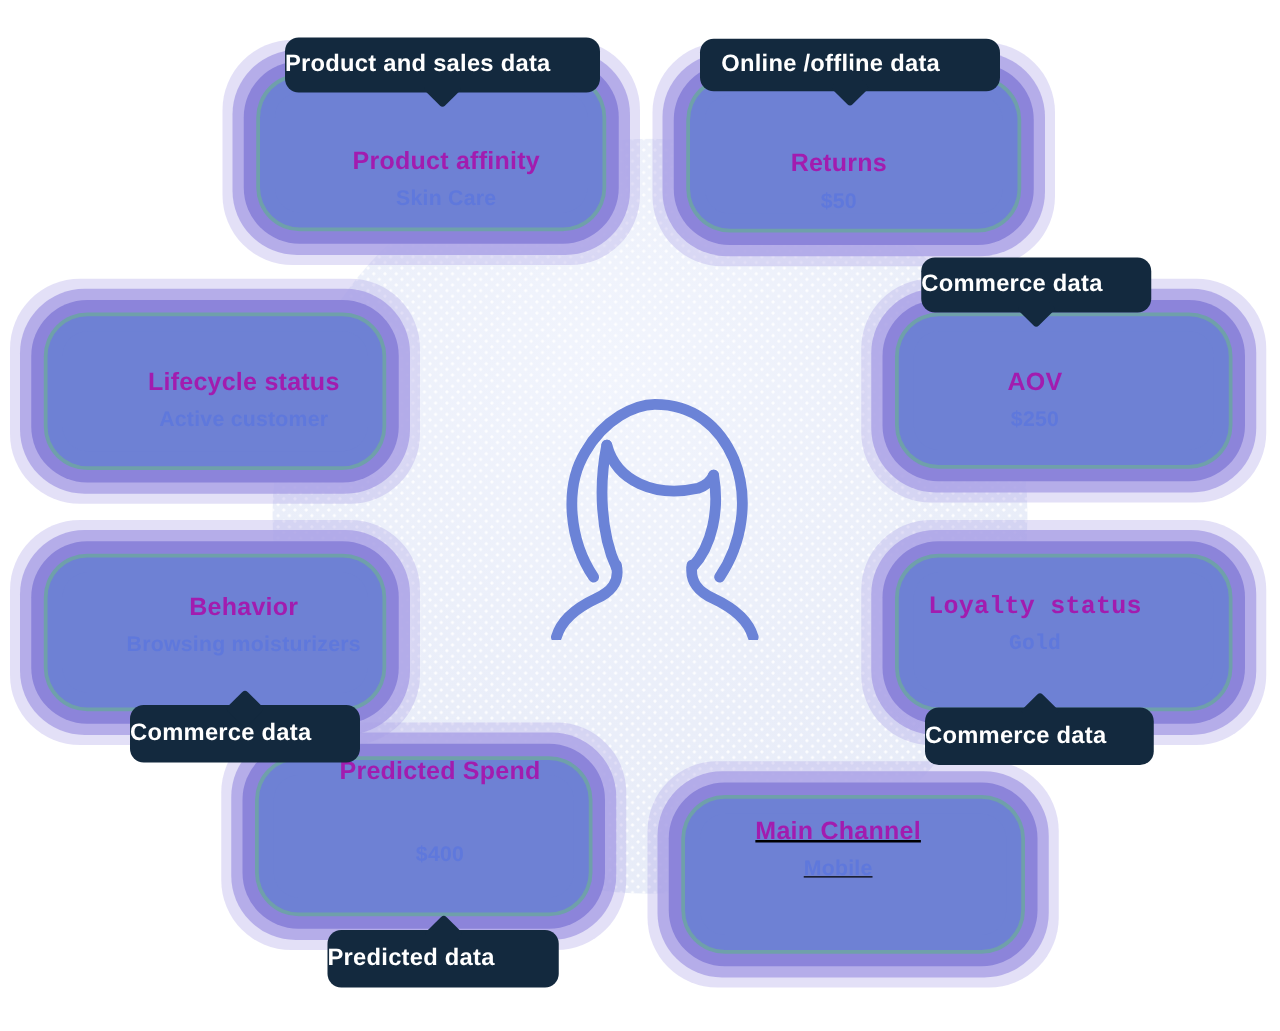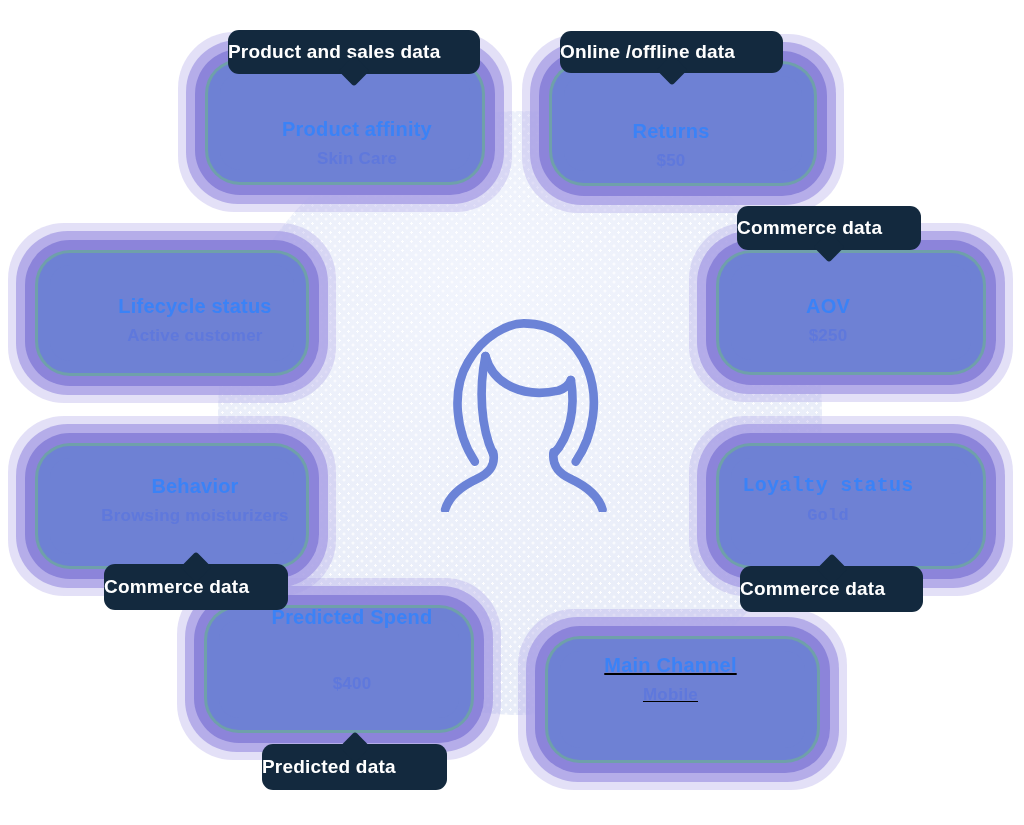--- a/index.html
+++ b/index.html
@@ -32,21 +32,21 @@
     content:"";position:absolute;inset:0;border-radius:20px;z-index:-1;
     background:#6E81D4;
     transform:translate(var(--ox), var(--oy));
     box-shadow:
       0 0 0 12px #6E81D4,
       0 0 0 15px #6FA0AA,
       0 0 0 25px #8C84DA,
       0 0 0 34px rgba(168,159,229,0.78),
       0 0 0 42px rgba(167,158,230,0.32);
   }
-  .card-title{font-size:20px;font-weight:700;color:#3b82f6;line-height:1;letter-spacing:0.2px;}
+  .card-title{font-size:20px;font-weight:700;color:#a21caf;line-height:1;letter-spacing:0.2px;}
   .card-value{font-size:17px;font-weight:700;color:#5F78DC;line-height:1;letter-spacing:0.2px;}
   .c-product-affinity{left:232px;top:95px;width:250px;height:96px;--ox:-12px;--oy:-21px;}
   .c-returns{left:552px;top:97px;width:238px;height:95px;--ox:12px;--oy:-21px;}
   .c-aov{left:708px;top:272px;width:240px;height:95px;--ox:23px;--oy:-7px;}
   .c-loyalty{left:708px;top:452px;width:240px;height:96px;font-family:Liberation Mono, monospace;--ox:23px;--oy:6px;}
   .c-main-channel{left:548px;top:630px;width:245px;height:97px;text-decoration:underline;--ox:12px;--oy:21px;}
   .c-predicted{left:232px;top:600px;width:240px;height:98px;gap:48px;--ox:-13px;--oy:20px;}
   .c-behavior{left:73px;top:452px;width:244px;height:96px;--ox:-23px;--oy:6px;}
   .c-lifecycle{left:73px;top:272px;width:244px;height:96px;--ox:-23px;--oy:-7px;}
   
@@ -55,21 +55,21 @@
     display:flex;align-items:center;justify-content:flex-start;
     color:#ffffff;font-size:19px;font-weight:700;letter-spacing:0.2px;white-space:nowrap;
   }
   .badge::after{ 
     content:"";position:absolute;left:50%;width:22px;height:22px;margin-left:-11px;
     background:#13293E;transform:rotate(45deg);border-radius:3px;
   }
   .badge.tail-bottom::after{bottom:-8px;}
   .badge.tail-top::after{top:-8px;}
   .b-product-sales{left:228px;top:30px;width:252px;height:44px;}
-  .b-online-offline{left:560px;top:31px;width:223px;height:42px;}
+  .b-online-offline{left:560px;top:31px;width:223px;height:42px;padding-left:17px;}
   .b-commerce-aov{left:737px;top:206px;width:184px;height:44px;}
   .b-commerce-loyalty{left:740px;top:566px;width:183px;height:46px;}
   .b-behavioral{left:262px;top:744px;width:185px;height:46px;}
   .b-commerce-behavior{left:104px;top:564px;width:184px;height:46px;}
 </style>
 </head>
 <body>
 
 <div class="scene">
 

